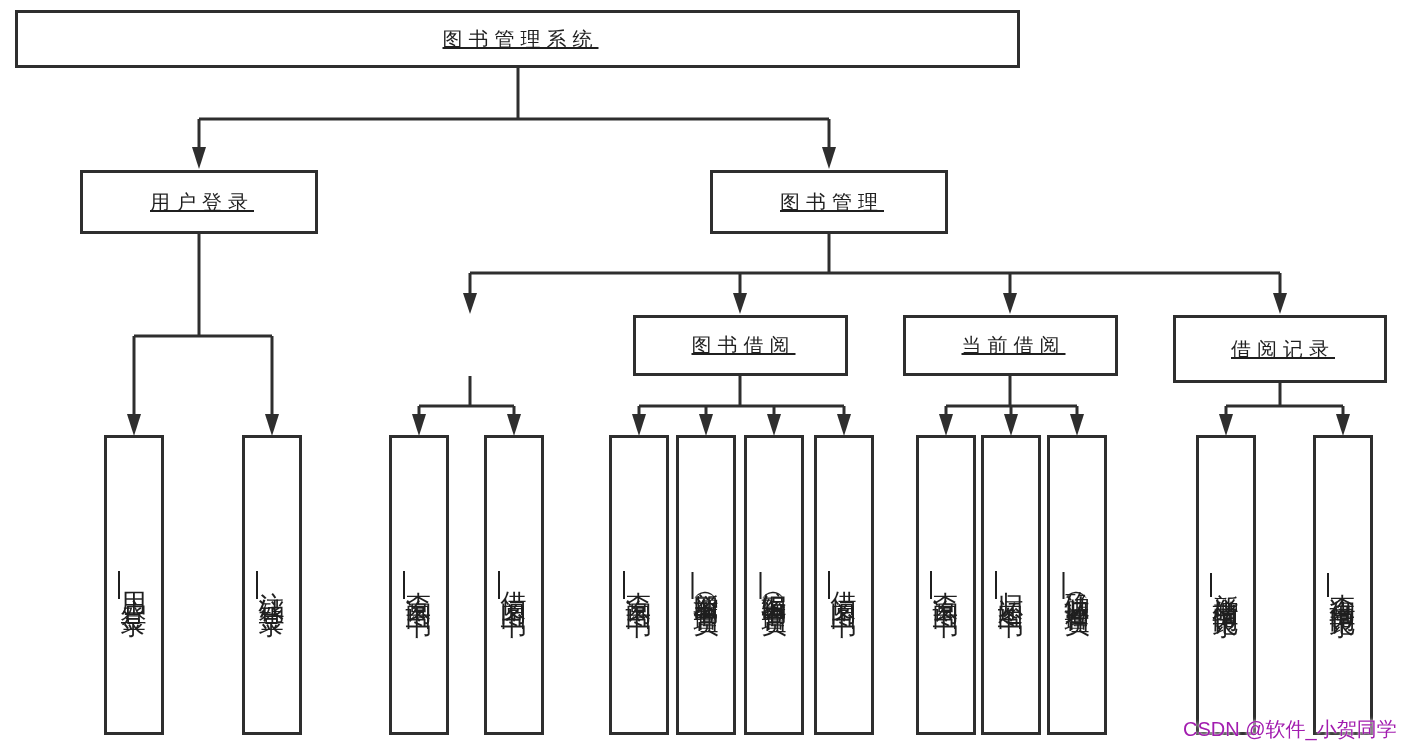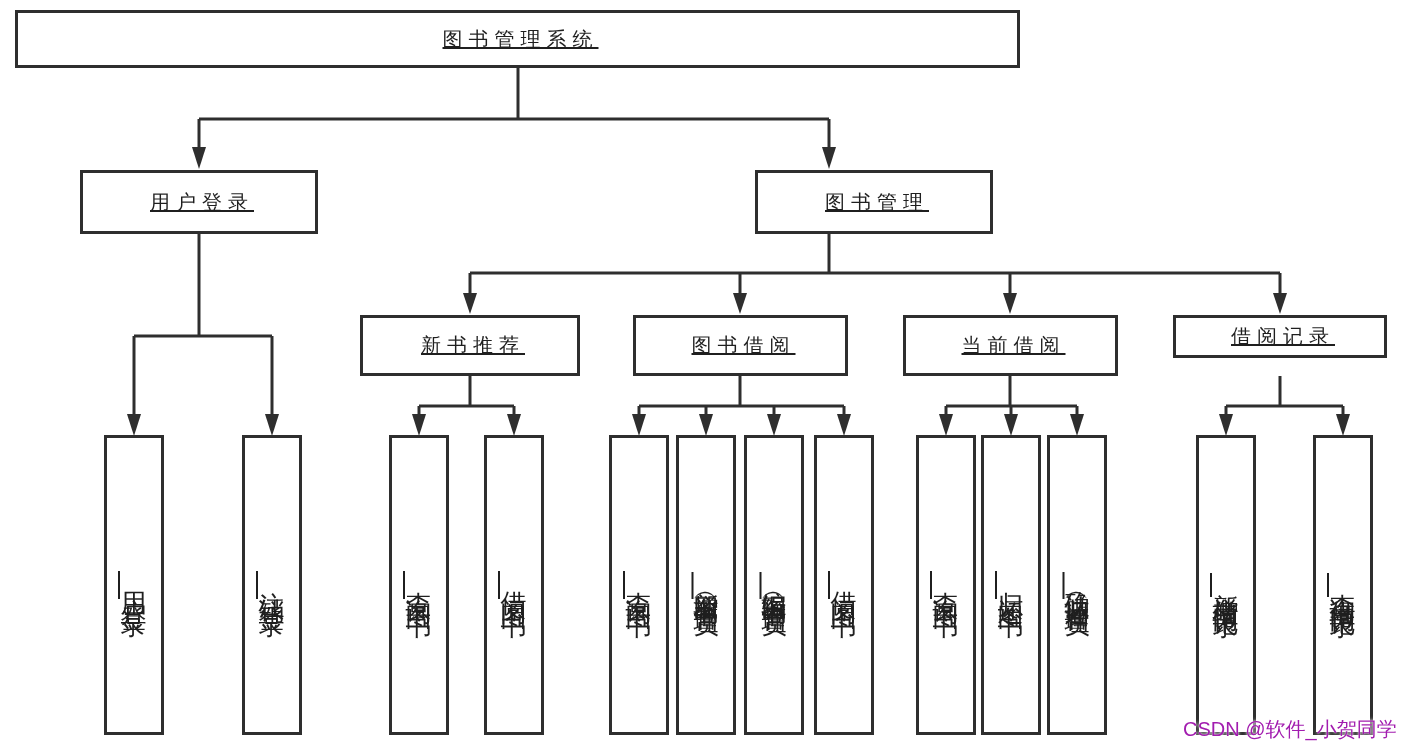--- a/index.html
+++ b/index.html
@@ -41,25 +41,25 @@
     font-size: 26px;
     letter-spacing: 7px;
     line-height: 1;
   }
   .v-label.mid  { letter-spacing: 4px; }
   .v-label.long { font-size: 25px; letter-spacing: 3px; }
 
   
   #n-root      { left: 15px;   top: 10px;  width: 1005px; height: 58px; }
   #n-login     { left: 80px;   top: 170px; width: 238px;  height: 64px; }
-  #n-mgmt      { left: 710px;  top: 170px; width: 238px;  height: 64px; margin-left: 45px; }
+  #n-mgmt      { left: 710px;  top: 170px; width: 238px;  height: 64px; }
   #n-newbook   { left: 360px;  top: 315px; width: 220px;  height: 61px; }
   #n-borrow    { left: 633px;  top: 315px; width: 215px;  height: 61px; }
   #n-current   { left: 903px;  top: 315px; width: 215px;  height: 61px; }
-  #n-records   { left: 1173px; top: 315px; width: 214px;  height: 43px; }
+  #n-records   { left: 1173px; top: 315px; width: 214px;  height: 68px; }
 
   .leaf { top: 435px; width: 60px; height: 300px; }
   #l1  { left: 104px; }  #l2  { left: 242px; }
   #l3  { left: 389px; }  #l4  { left: 484px; }
   #l5  { left: 609px; }  #l6  { left: 676px; }
   #l7  { left: 744px; }  #l8  { left: 814px; }
   #l9  { left: 916px; }  #l10 { left: 981px; }
   #l11 { left: 1047px; } #l12 { left: 1196px; }
   #l13 { left: 1313px; }
 
@@ -159,23 +159,20 @@
     <span class="h-label">图书管理系统</span>
   </div>
 
   <div class="node" id="n-login">
     <span class="h-label">用户登录</span>
   </div>
   <div class="node" id="n-mgmt">
     <span class="h-label">图书管理</span>
   </div>
 
-  <div class="node" id="n-newbook">
-    <span class="h-label">新书推荐</span>
-  </div>
   <div class="node" id="n-borrow">
     <span class="h-label">图书借阅</span>
   </div>
   <div class="node" id="n-current">
     <span class="h-label">当前借阅</span>
   </div>
   <div class="node" id="n-records">
     <span class="h-label">借阅记录</span>
   </div>
 

